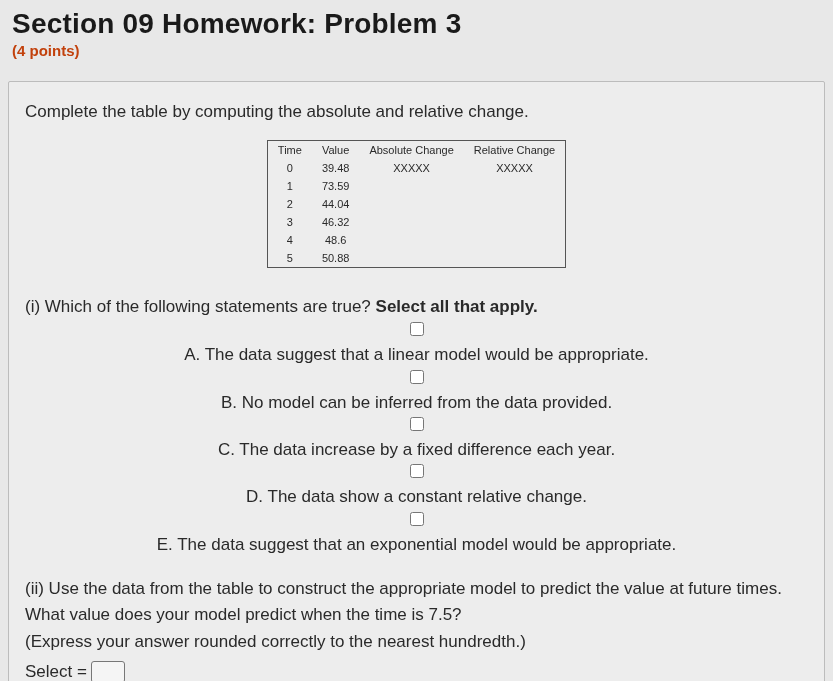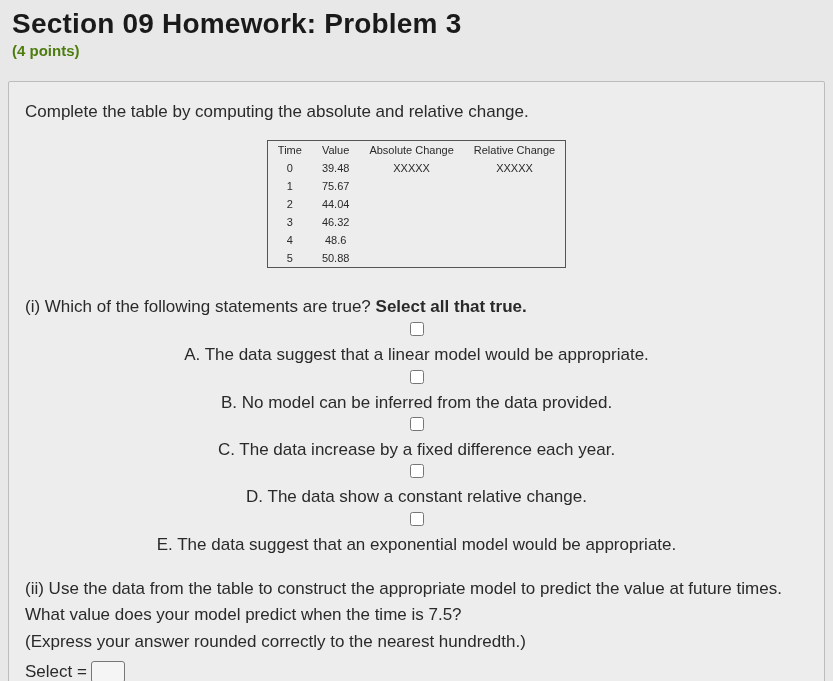--- a/index.html
+++ b/index.html
@@ -20,21 +20,21 @@
     }
     .header h1 {
       font-size: 28px;
       font-weight: bold;
       color: #1a1a1a;
       letter-spacing: 0.2px;
     }
     .points {
       font-size: 15px;
       font-weight: bold;
-      color: #4d7c0f;
+      color: #c2410c;
       margin-top: 2px;
     }
     .content-box {
       margin: 16px 8px 0 8px;
       background: #ededed;
       border: 1px solid #bcbcbc;
       border-radius: 2px;
       padding: 20px 16px 20px 16px;
     }
     .instruction {
@@ -131,21 +131,21 @@
       </thead>
       <tbody>
         <tr>
           <td>0</td>
           <td>39.48</td>
           <td>XXXXX</td>
           <td>XXXXX</td>
         </tr>
         <tr>
           <td>1</td>
-          <td>75.67</td>
+          <td>73.59</td>
           <td></td>
           <td></td>
         </tr>
         <tr>
           <td>2</td>
           <td>44.04</td>
           <td></td>
           <td></td>
         </tr>
         <tr>
@@ -165,21 +165,21 @@
           <td>50.88</td>
           <td></td>
           <td></td>
         </tr>
       </tbody>
     </table>
   </div>
 
   <div class="question-block">
     <div class="question-prompt">
-      <span>(i) Which of the following statements are true? </span><span class="bold">Select all that true.</span>
+      <span>(i) Which of the following statements are true? </span><span class="bold">Select all that apply.</span>
     </div>
     <div class="option">
       <input type="checkbox" style="">
       <span class="option-label">A. The data suggest that a linear model would be appropriate.</span>
     </div>
     <div class="option">
       <input type="checkbox" style="">
       <span class="option-label">B. No model can be inferred from the data provided.</span>
     </div>
     <div class="option">

